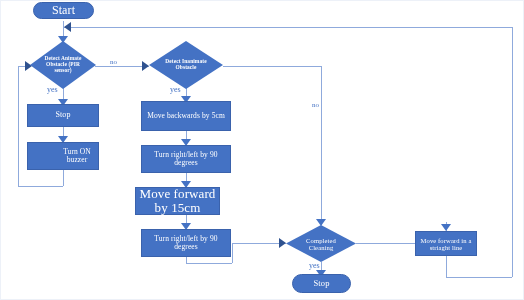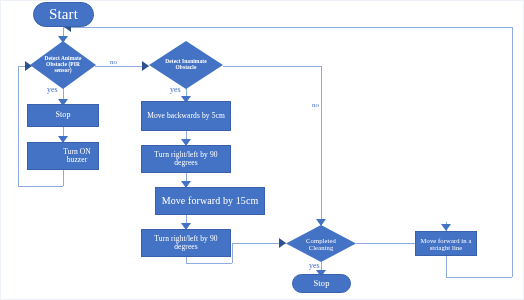--- a/index.html
+++ b/index.html
@@ -155,21 +155,21 @@
 
   <div class="line v" style="left:321px; top:262px; height:12px;"></div>
   <div class="arrow down" style="left:316px; top:270px;"></div>
   <div class="lbl" style="left:309px; top:261px; font-size:8px;">yes</div>
 
   <div class="line h" style="left:356px; top:243px; width:90px;"></div>
   <div class="line v" style="left:446px; top:222px; height:21px;"></div>
   <div class="line h" style="left:446px; top:222px; width:0px;"></div>
   <div class="arrow down" style="left:441px; top:224px;"></div>
 
-  <div class="node terminator" style="left:33px; top:2px; width:61px; height:25px; font-size:15px;">
+  <div class="node terminator" style="left:33px; top:2px; width:61px; height:17px; font-size:12px;">
     <span>Start</span>
   </div>
 
   <div class="node decision" style="left:30px; top:41px; width:66px; height:48px; font-size:5.4px; font-weight:bold;">
     <span class="dia-shape"></span>
     <span class="dia-label">Detect Animate Obstacle (PIR sensor)</span>
   </div>
 
   <div class="node decision" style="left:149px; top:41px; width:74px; height:48px; font-size:5.4px; font-weight:bold;">
     <span class="dia-shape"></span>
@@ -185,21 +185,21 @@
   </div>
 
   <div class="node process" style="left:141px; top:101px; width:90px; height:30px; font-size:7.5px;">
     <span>Move backwards by 5cm</span>
   </div>
 
   <div class="node process" style="left:141px; top:145px; width:90px; height:28px; font-size:7.5px;">
     <span>Turn right/left by 90 degrees</span>
   </div>
 
-  <div class="node process" style="left:155px; top:187px; width:110px; height:28px; font-size:10px;">
+  <div class="node process" style="left:135px; top:187px; width:85px; height:28px; font-size:13px;">
     <span>Move forward by 15cm</span>
   </div>
 
   <div class="node process" style="left:141px; top:229px; width:90px; height:28px; font-size:7.5px;">
     <span>Turn right/left by 90 degrees</span>
   </div>
 
   <div class="node decision" style="left:286px; top:225px; width:70px; height:37px; font-size:6.6px;">
     <span class="dia-shape"></span>
     <span class="dia-label">Completed Cleaning</span>

